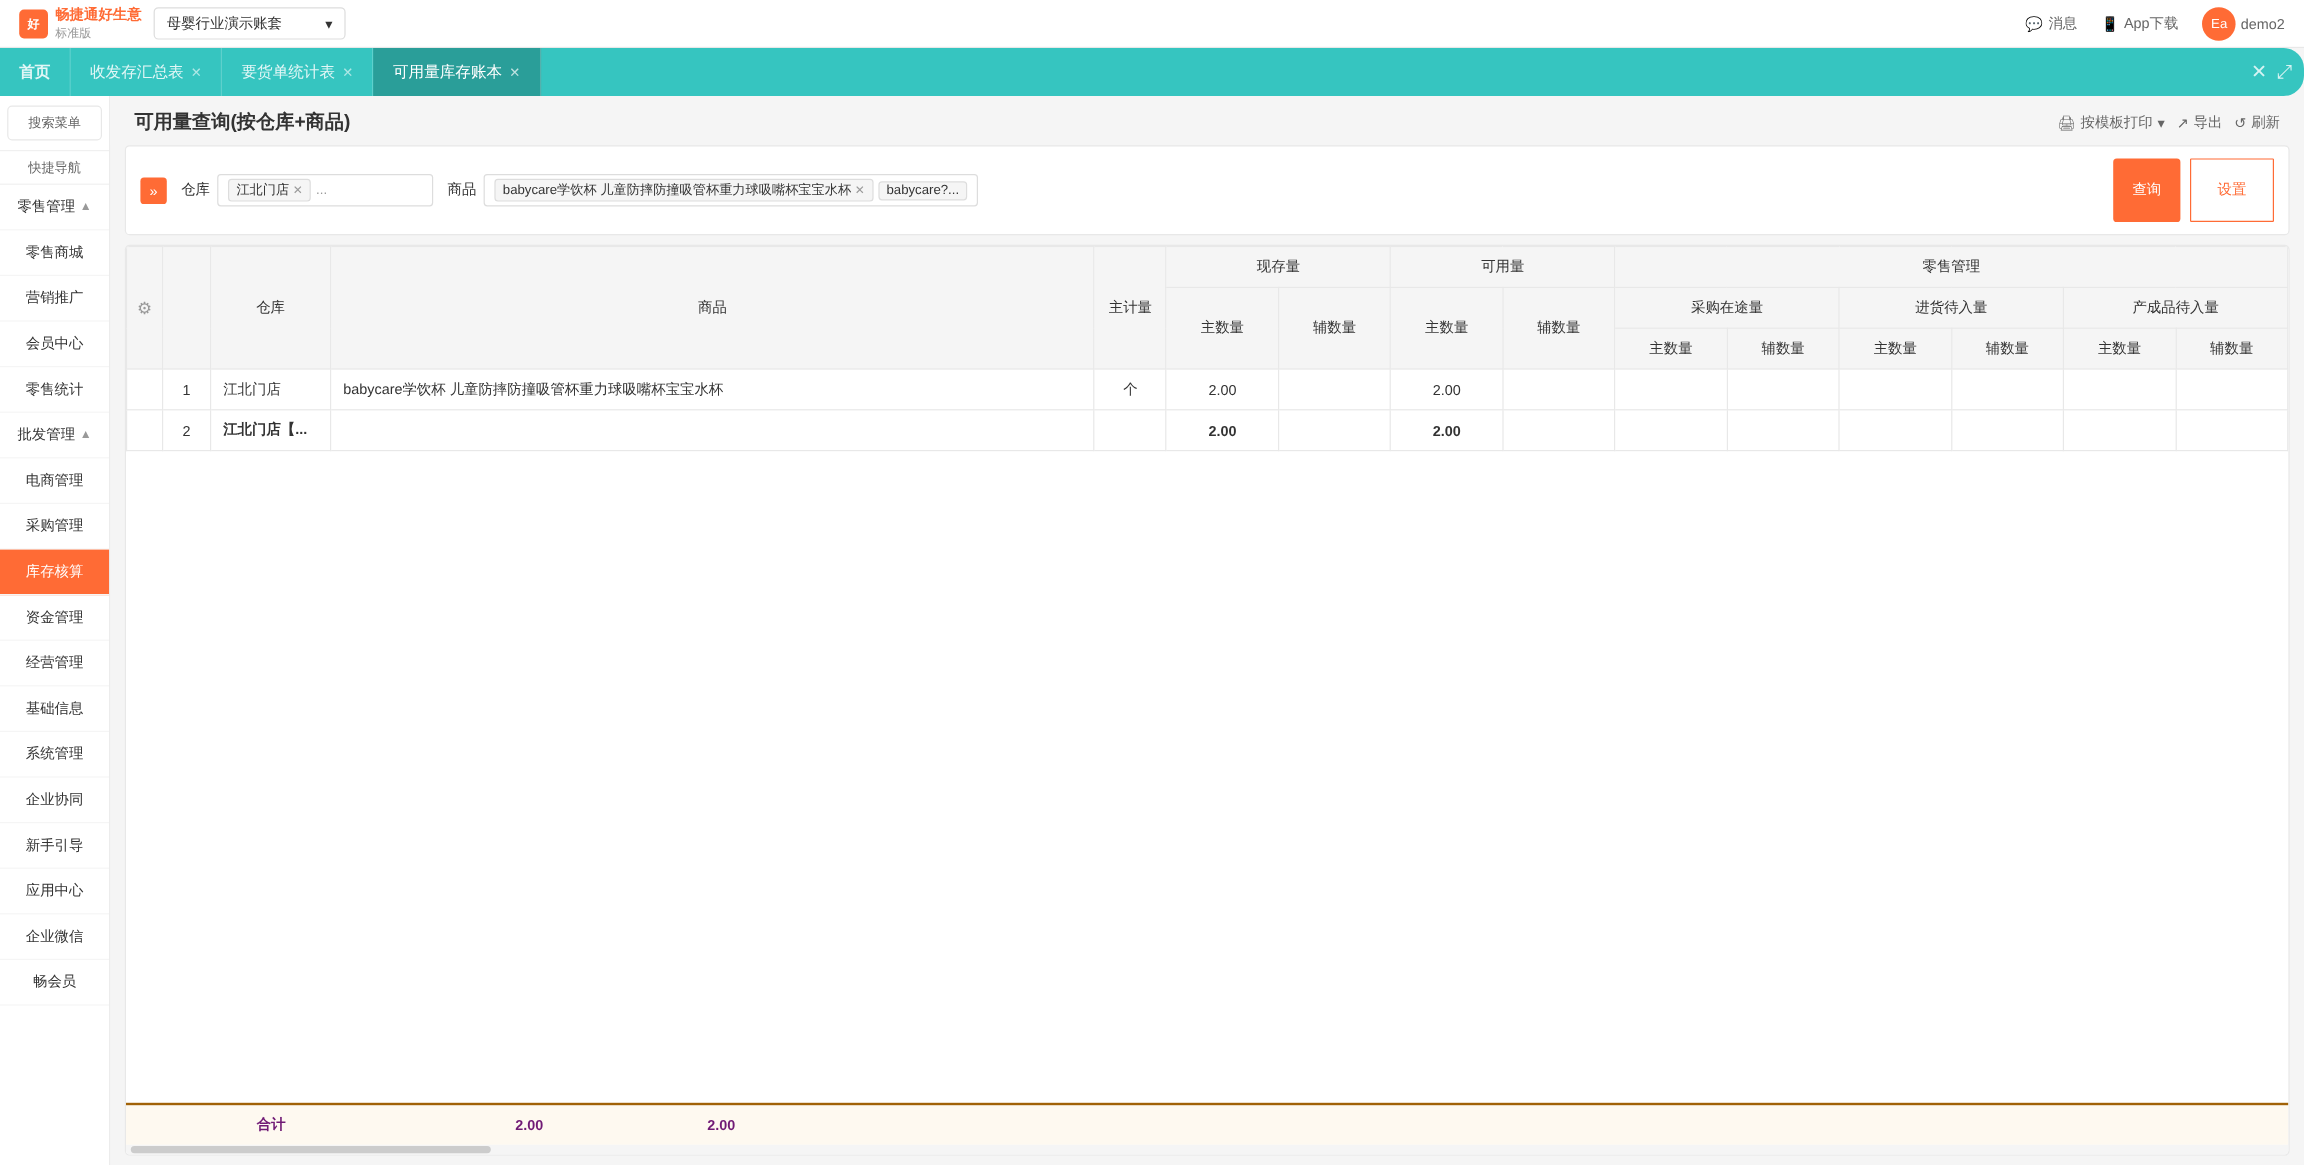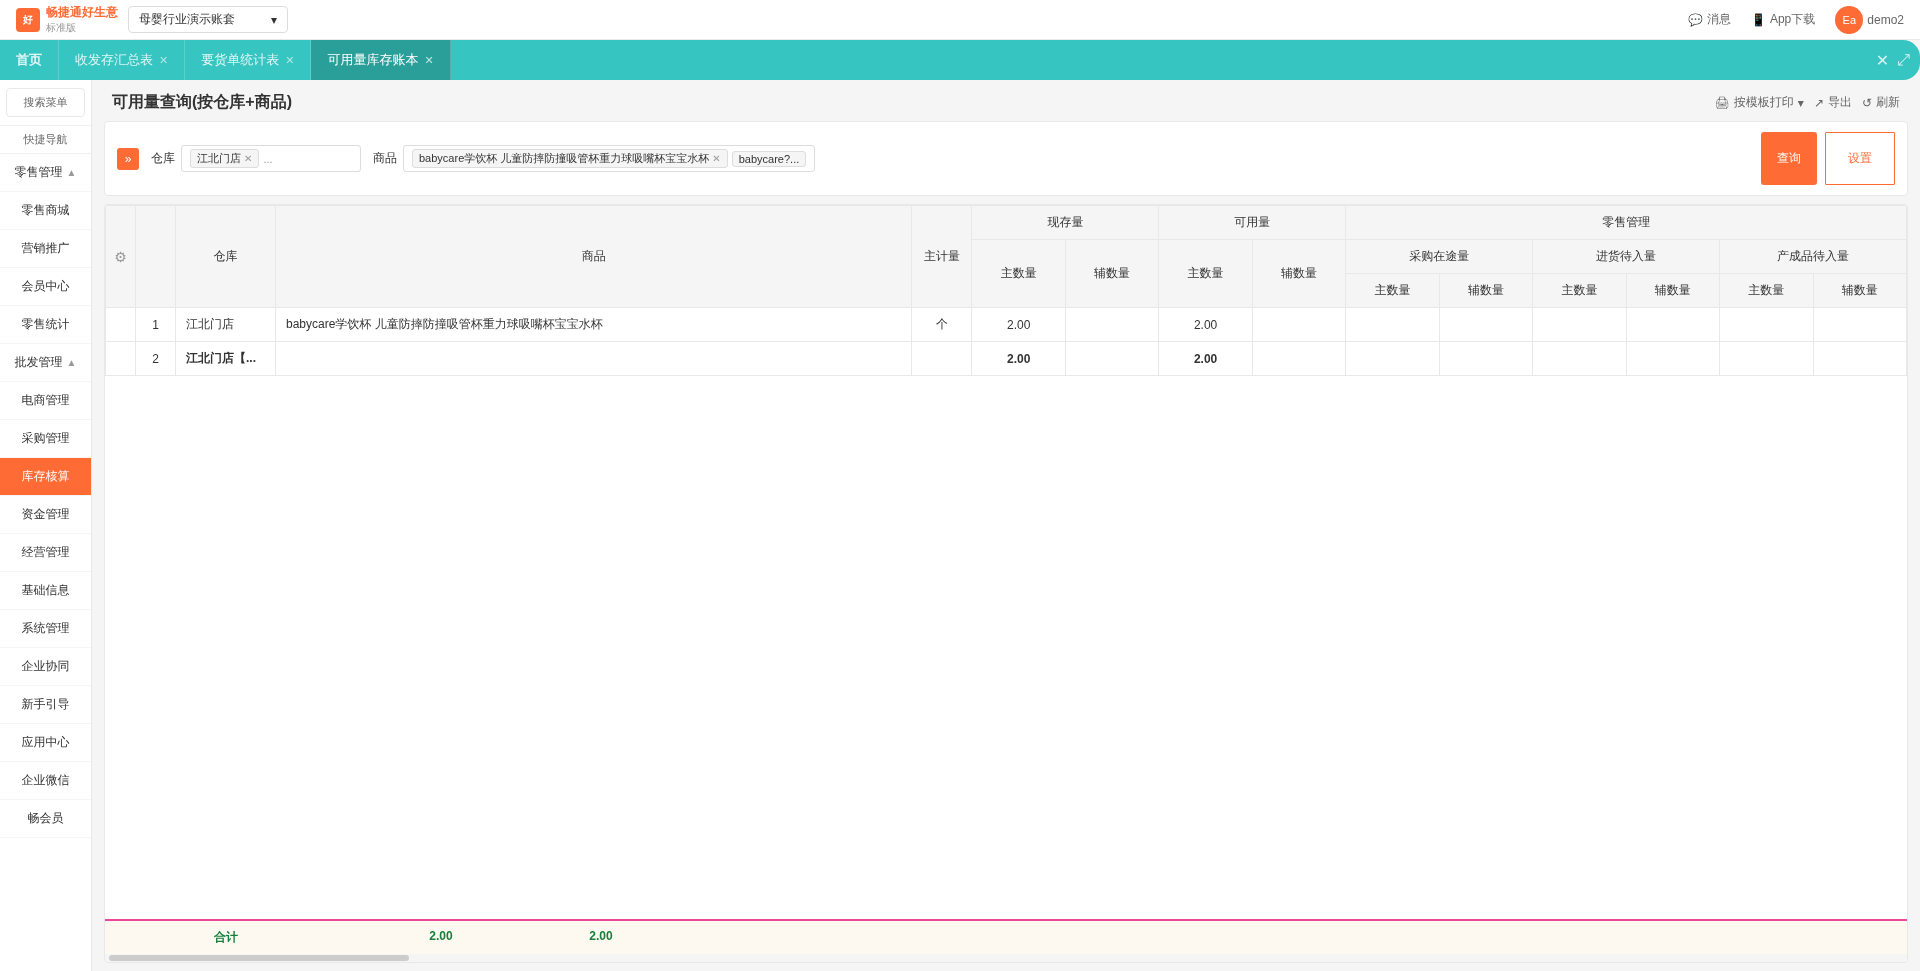--- a/index.html
+++ b/index.html
@@ -201,26 +201,27 @@
       background: #fff;
     }
     .col-gear { width: 30px; }
 
     
     .table-scroll { overflow-x: auto; flex: 1; overflow-y: auto; }
 
     
     .table-footer {
       background: #fef9f0;
-      border-top: 2px solid #ec4899;
-      display: flex;
+      border-top: 2px solid #a16207;
+      display: flex;
+      align-items: center;
       padding: 8px 6px;
       font-size: 12px;
       font-weight: bold;
-      color: #15803d;
+      color: #701a75;
       flex-shrink: 0;
     }
 
     
     .scroll-bar-container { height: 8px; background: #f5f5f5; display: flex; align-items: center; padding: 0 4px; }
     .scroll-bar { height: 6px; width: 300px; background: #ccc; border-radius: 3px; cursor: pointer; }
 
     
     .gear-icon { color: #999; font-size: 14px; }
 

